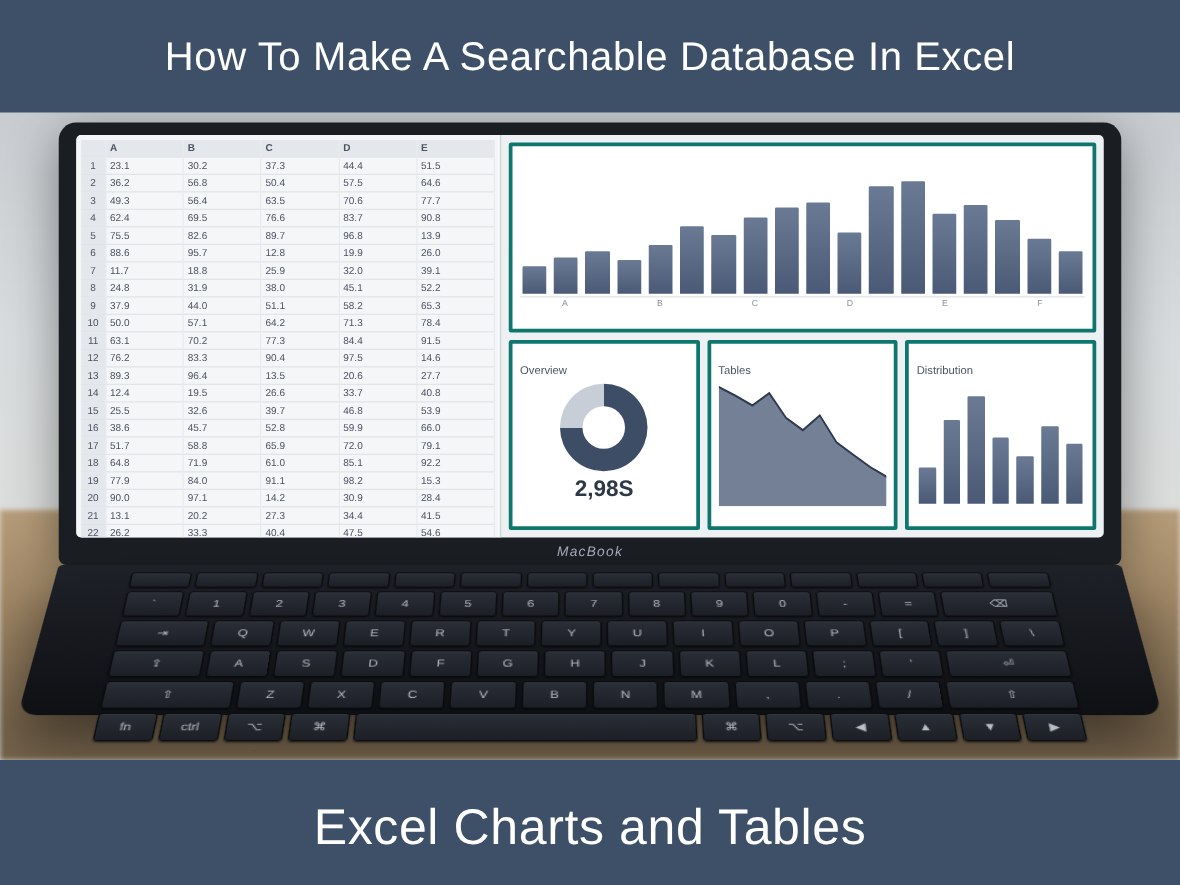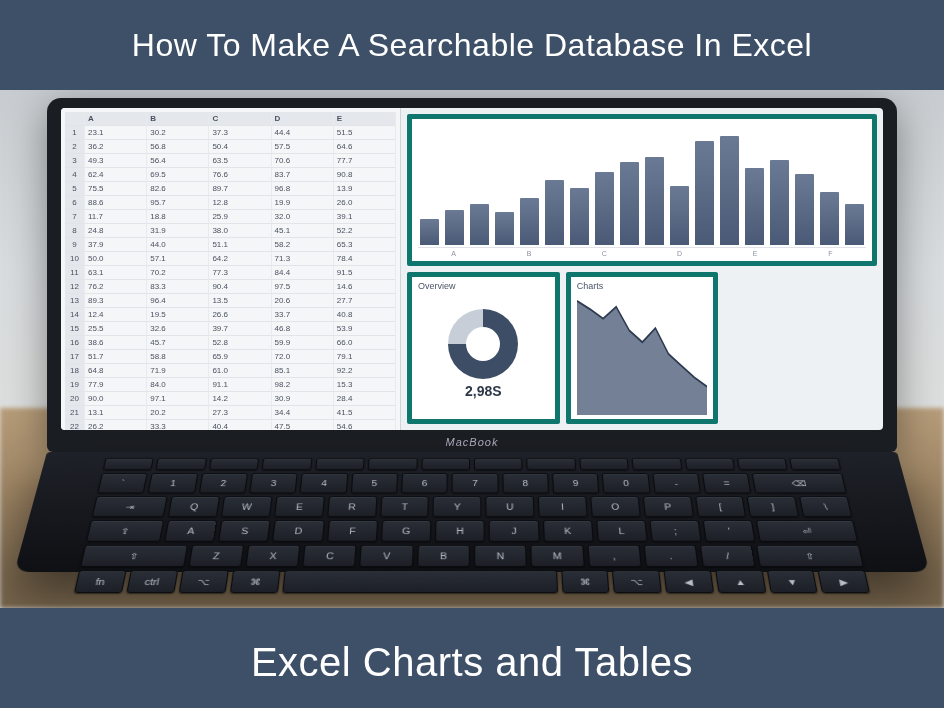--- a/index.html
+++ b/index.html
@@ -106,23 +106,23 @@
   
   .charts {
     display: grid;
     grid-template-rows: 1fr 1fr;
     grid-template-columns: 1fr 1fr 1fr;
     padding: 6px;
     gap: 6px;
   }
   .panel {
     background: #fff;
-    border: 5px solid #0f766e;
+    border: 3px solid #0f766e;
     border-radius: 2px;
-    padding: 4px 6px;
+    padding: 16px 6px;
     display: flex;
     flex-direction: column;
     overflow: hidden;
   }
   .panel .title {
     font-size: 9px;
     color: #4a5568;
     margin-bottom: 2px;
     filter: blur(0.3px);
   }
@@ -158,21 +158,21 @@
   .donut-wrap { display:flex; flex-direction:column; align-items:center; justify-content:center; flex:1; }
   .donut {
     width: 70px; height: 70px; border-radius: 50%;
     background: conic-gradient(#3d4d66 0 270deg, #c7ced8 270deg 360deg);
     position: relative;
     margin-bottom: 4px;
   }
   .donut::after {
     content: ""; position: absolute; inset: 18px; background: #fff; border-radius: 50%;
   }
-  .donut-val { font-size: 14px; font-weight: 600; color: #2d3748; }
+  .donut-val { font-size: 18px; font-weight: 600; color: #2d3748; }
 
   
   .area-svg { width: 100%; height: 100%; }
 
   
   .base {
     background: linear-gradient(180deg, #1e2128 0%, #15171c 60%, #0e1014 100%);
     border-radius: 4px 4px 14px 14px;
     height: 150px;
     padding: 8px 60px 20px 60px;
@@ -388,25 +388,37 @@
               </div>
           </div>
           <div class="panel">
             <div class="title">Overview</div>
             <div class="donut-wrap">
               <div class="donut"></div>
               <div class="donut-val">2,98S</div>
             </div>
           </div>
           <div class="panel">
-            <div class="title">Charts</div>
+            <div class="title">Tables</div>
             <svg class="area-svg" viewBox="0 0 100 60" preserveAspectRatio="none">
               <polygon id="area-poly" fill="#5a6a84" opacity="0.85" points="0,60 0,3.9000000000000057 10,7.960000000000001 20,12.599999999999994 30,6.799999999999997 40,18.400000000000006 50,24.200000000000003 60,17.240000000000002 70,30 80,35.8 90,41.6 100,46.24 100,60"></polygon>
               <polyline id="area-line" fill="none" stroke="#2d3a50" stroke-width="1" points="0,3.9000000000000057 10,7.960000000000001 20,12.599999999999994 30,6.799999999999997 40,18.400000000000006 50,24.200000000000003 60,17.240000000000002 70,30 80,35.8 90,41.6 100,46.24"></polyline>
             </svg>
+          </div>
+          <div class="panel">
+            <div class="title">Distribution</div>
+            <div class="bars" id="smallbars">
+                <div class="bar" style="height: 30%;"></div>
+                <div class="bar" style="height: 70%;"></div>
+                <div class="bar" style="height: 90%;"></div>
+                <div class="bar" style="height: 55%;"></div>
+                <div class="bar" style="height: 40%;"></div>
+                <div class="bar" style="height: 65%;"></div>
+                <div class="bar" style="height: 50%;"></div>
+              </div>
           </div>
         </div>
       </div>
       <div class="brand">MacBook</div>
     </div>
     <div class="base">
       <div class="kbd" id="kbd">
           <div class="krow">
             <div class="key small"></div>
             <div class="key small"></div>

